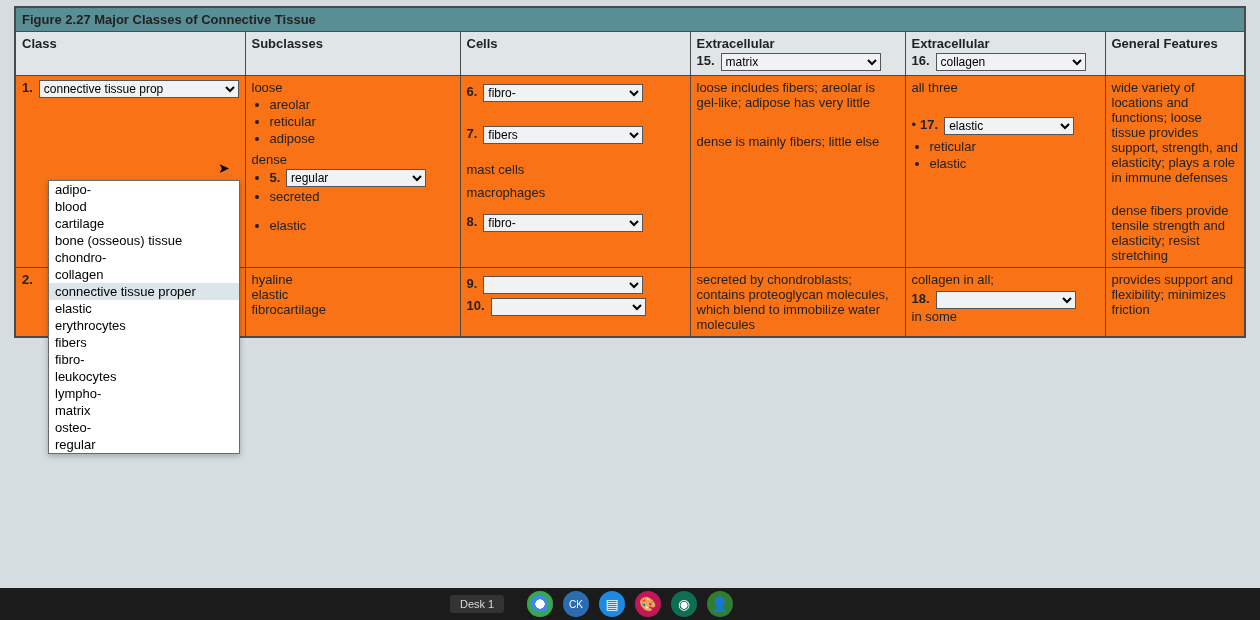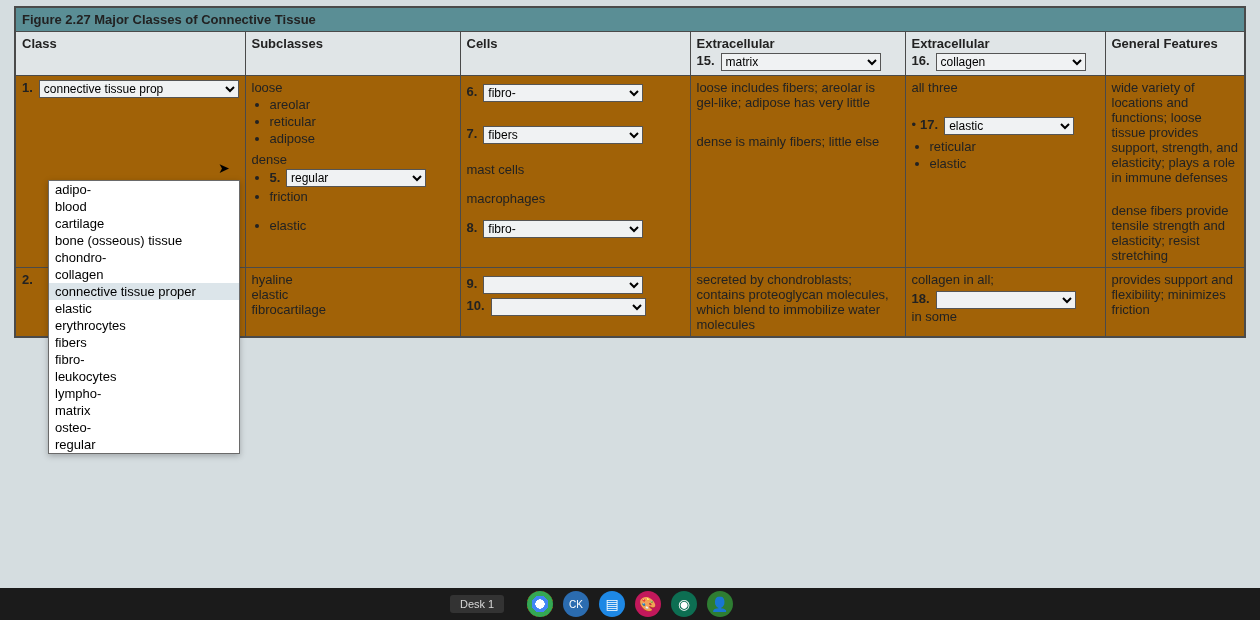--- a/index.html
+++ b/index.html
@@ -1,19 +1,19 @@
 <!DOCTYPE html>
 <html><head>
 <meta charset="utf-8">
 <style>
   html,body{margin:0;padding:0;font-family:Verdana,Geneva,sans-serif;background:#d5dde0;width:1260px;height:620px;overflow:hidden;}
   .page{padding:6px 14px 0 14px;color:#333;}
   .dir{font-size:14px;margin:0 0 6px 4px;color:#333}
   .dir b{font-weight:bold}
-  table.main{border-collapse:collapse;width:100%;table-layout:fixed;border:2px solid #4a4a4a;background:#a16207}
+  table.main{border-collapse:collapse;width:100%;table-layout:fixed;border:2px solid #4a4a4a;background:#f97316}
   table.main td, table.main th{border:1px solid #4a4a4a;vertical-align:top;font-size:13px;color:#222;padding:4px 6px}
   .ttl td{background:#5a8e95;color:#fff;font-weight:bold;font-size:16px;padding:4px 8px}
   .hdr th{background:#e0e5e7;font-weight:bold;text-align:left;font-size:14px;padding:4px 6px}
   select{font-family:inherit;font-size:12px;background:#f0f2f3;border:1px solid #555}
   .num{font-weight:bold;margin-right:2px}
   ul.bul{list-style:disc;margin:2px 0 6px 18px;padding:0}
   ul.bul li{margin:2px 0}
   .cell-line{margin:4px 0}
   .optlist{position:absolute;left:48px;top:180px;width:190px;border:1px solid #6a6a6a;background:#fff;font-size:13px;box-shadow:0 2px 6px rgba(0,0,0,.25)}
   .optlist .opt{padding:1px 6px}
@@ -78,35 +78,35 @@
           <li>areolar</li>
           <li>reticular</li>
           <li>adipose</li>
         </ul>
         <div style="margin-top:4px">dense</div>
         <ul class="bul">
           <li>
             <span class="num">5.</span>
             <select style="width:140px"><option>regular</option></select>
           </li>
-          <li>friction</li>
+          <li>secreted</li>
           <li style="margin-top:14px">elastic</li>
         </ul>
       </td>
       <td>
         <div class="cell-line flexrow">
           <span class="num">6.</span>
           <select style="width:160px"><option>fibro-</option></select>
         </div>
         <div class="cell-line flexrow" style="margin-top:24px">
           <span class="num">7.</span>
           <select style="width:160px"><option>fibers</option></select>
         </div>
         <div class="cell-line" style="margin-top:18px">mast cells</div>
-        <div class="cell-line" style="margin-top:14px">macrophages</div>
+        <div class="cell-line" style="margin-top:8px">macrophages</div>
         <div class="cell-line flexrow" style="margin-top:14px">
           <span class="num">8.</span>
           <select style="width:160px"><option>fibro-</option></select>
         </div>
       </td>
       <td>
         <div>loose includes fibers; areolar is gel-like; adipose has very little</div>
         <div style="margin-top:24px">dense is mainly fibers; little else</div>
       </td>
       <td>

